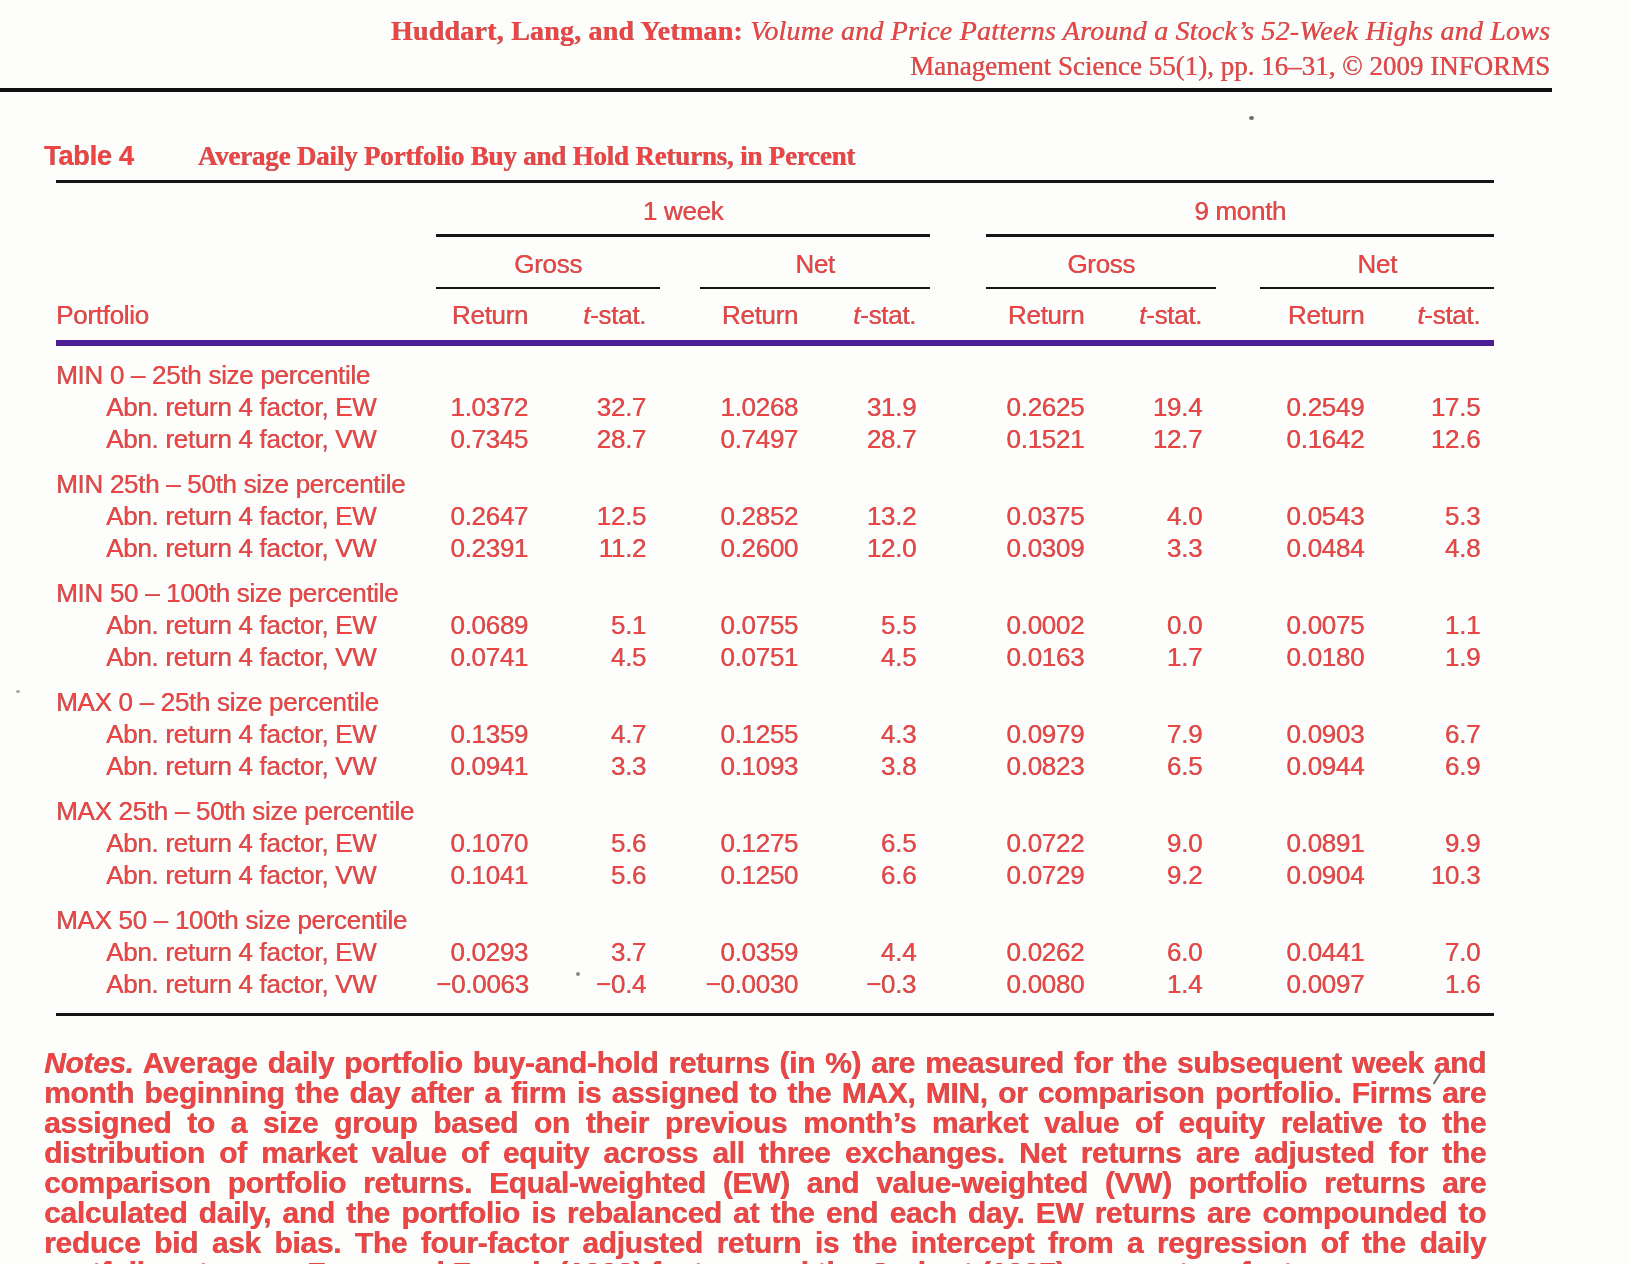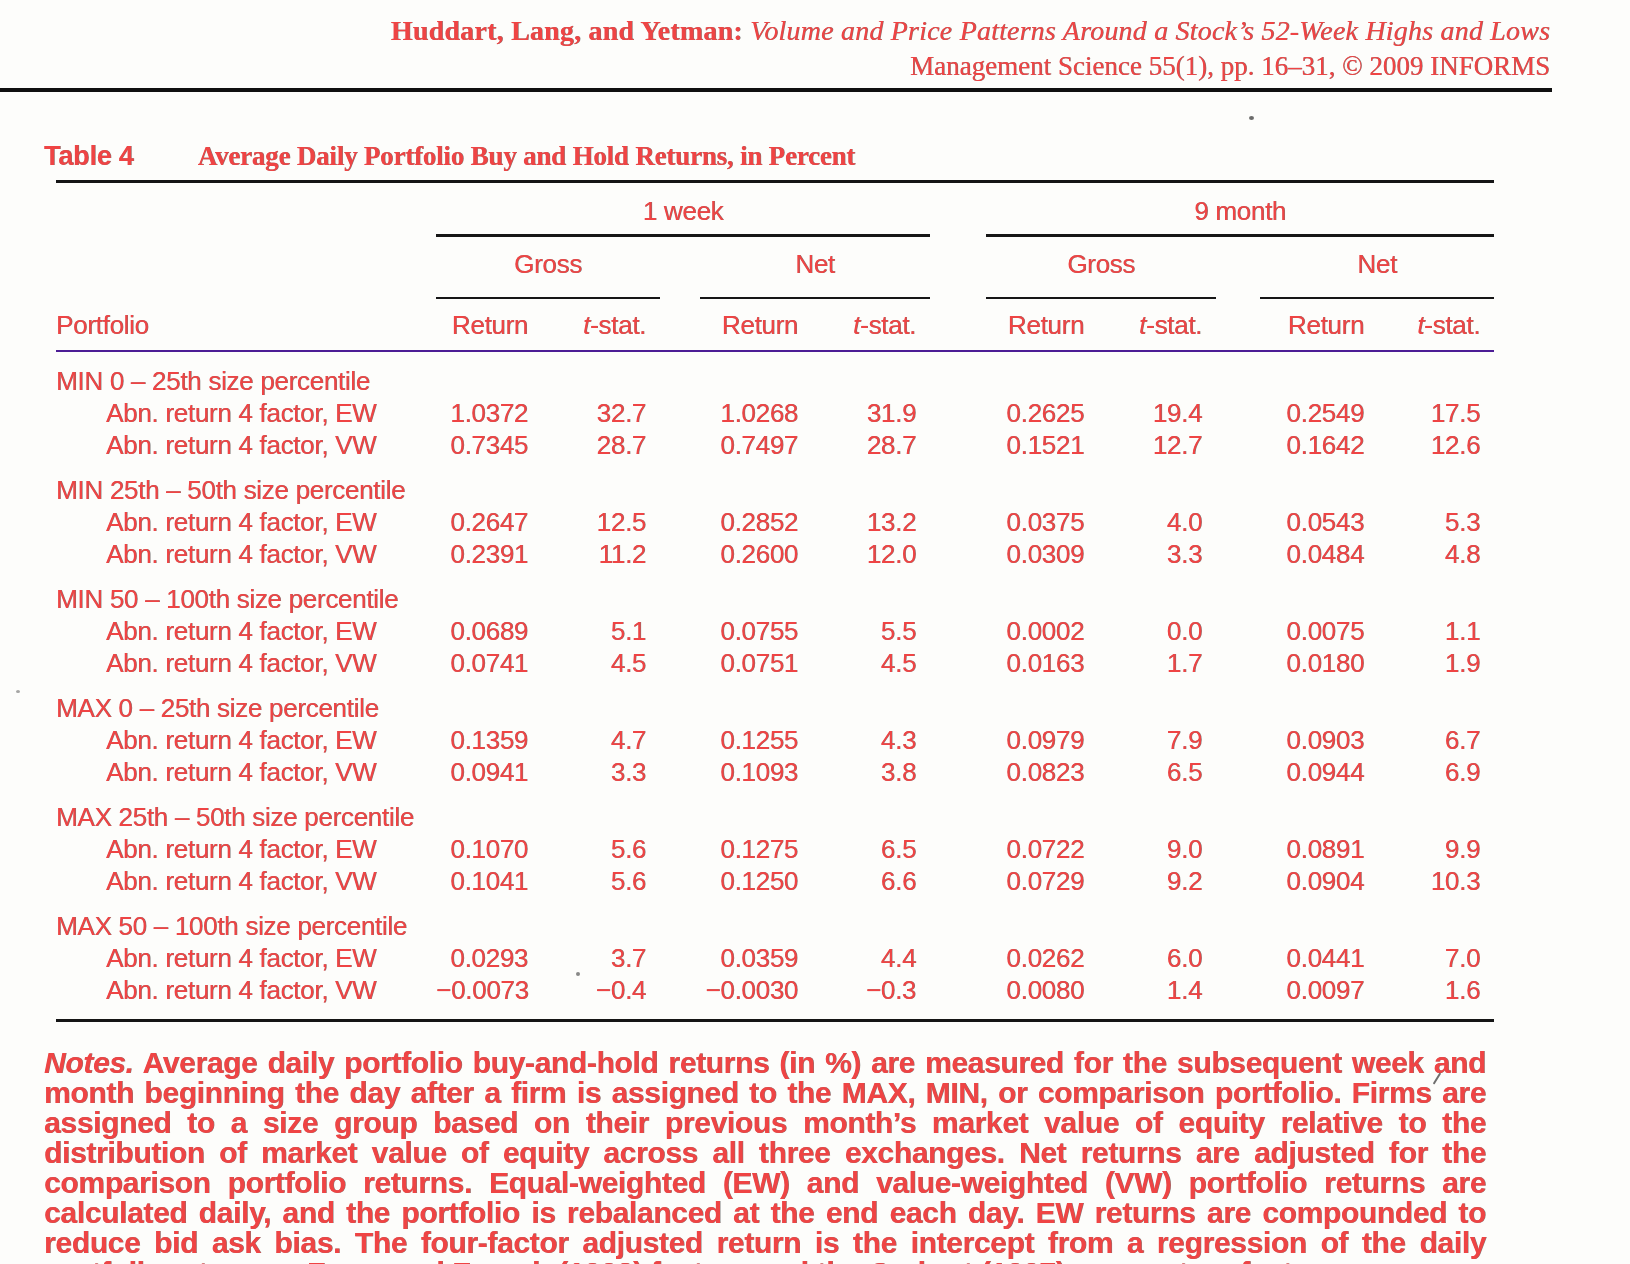--- a/index.html
+++ b/index.html
@@ -39,26 +39,26 @@
     border-collapse:collapse; table-layout:fixed;
     border-top:3px solid #151515;
     border-bottom:3px solid #151515;
   }
   th, td { font-weight:400; font-size:26px; letter-spacing:-0.3px; }
 
   tr.sp-row th { padding-top:13px; }
   .sp-inner { border-bottom:3px solid #161616; padding-bottom:7px; text-align:center; }
 
   tr.ss-row th { padding-top:12px; }
-  .ss-inner { border-bottom:2px solid #161616; padding-bottom:17px; text-align:center; }
+  .ss-inner { border-bottom:2px solid #161616; padding-bottom:7px; text-align:center; }
 
   tr.ch-row th {
     vertical-align:bottom;
     padding-top:11px; padding-bottom:9px;
-    border-bottom:2px solid #4c1d95;
+    border-bottom:6px solid #4c1d95;
   }
   .p-h { text-align:left; }
   .n-h { text-align:right; padding-right:14px; }
   .tst::first-letter { font-style:italic; }
 
   tbody td { line-height:32px; }
   td.grp-t { padding-top:13px; }
   td.lbl { padding-left:50px; white-space:nowrap; }
   td.n { text-align:right; padding-right:14px; font-variant-numeric:tabular-nums; }
   tbody tr.last td { padding-bottom:13px; }
@@ -339,21 +339,21 @@
         <td class="n">4.4</td>
         <td></td>
         <td class="n">0.0262</td>
         <td class="n">6.0</td>
         <td></td>
         <td class="n">0.0441</td>
         <td class="n">7.0</td>
       </tr>
       <tr class="last">
         <td class="lbl">Abn. return 4 factor, VW</td>
-        <td class="n">−0.0073</td>
+        <td class="n">−0.0063</td>
         <td class="n">−0.4</td>
         <td></td>
         <td class="n">−0.0030</td>
         <td class="n">−0.3</td>
         <td></td>
         <td class="n">0.0080</td>
         <td class="n">1.4</td>
         <td></td>
         <td class="n">0.0097</td>
         <td class="n">1.6</td>

